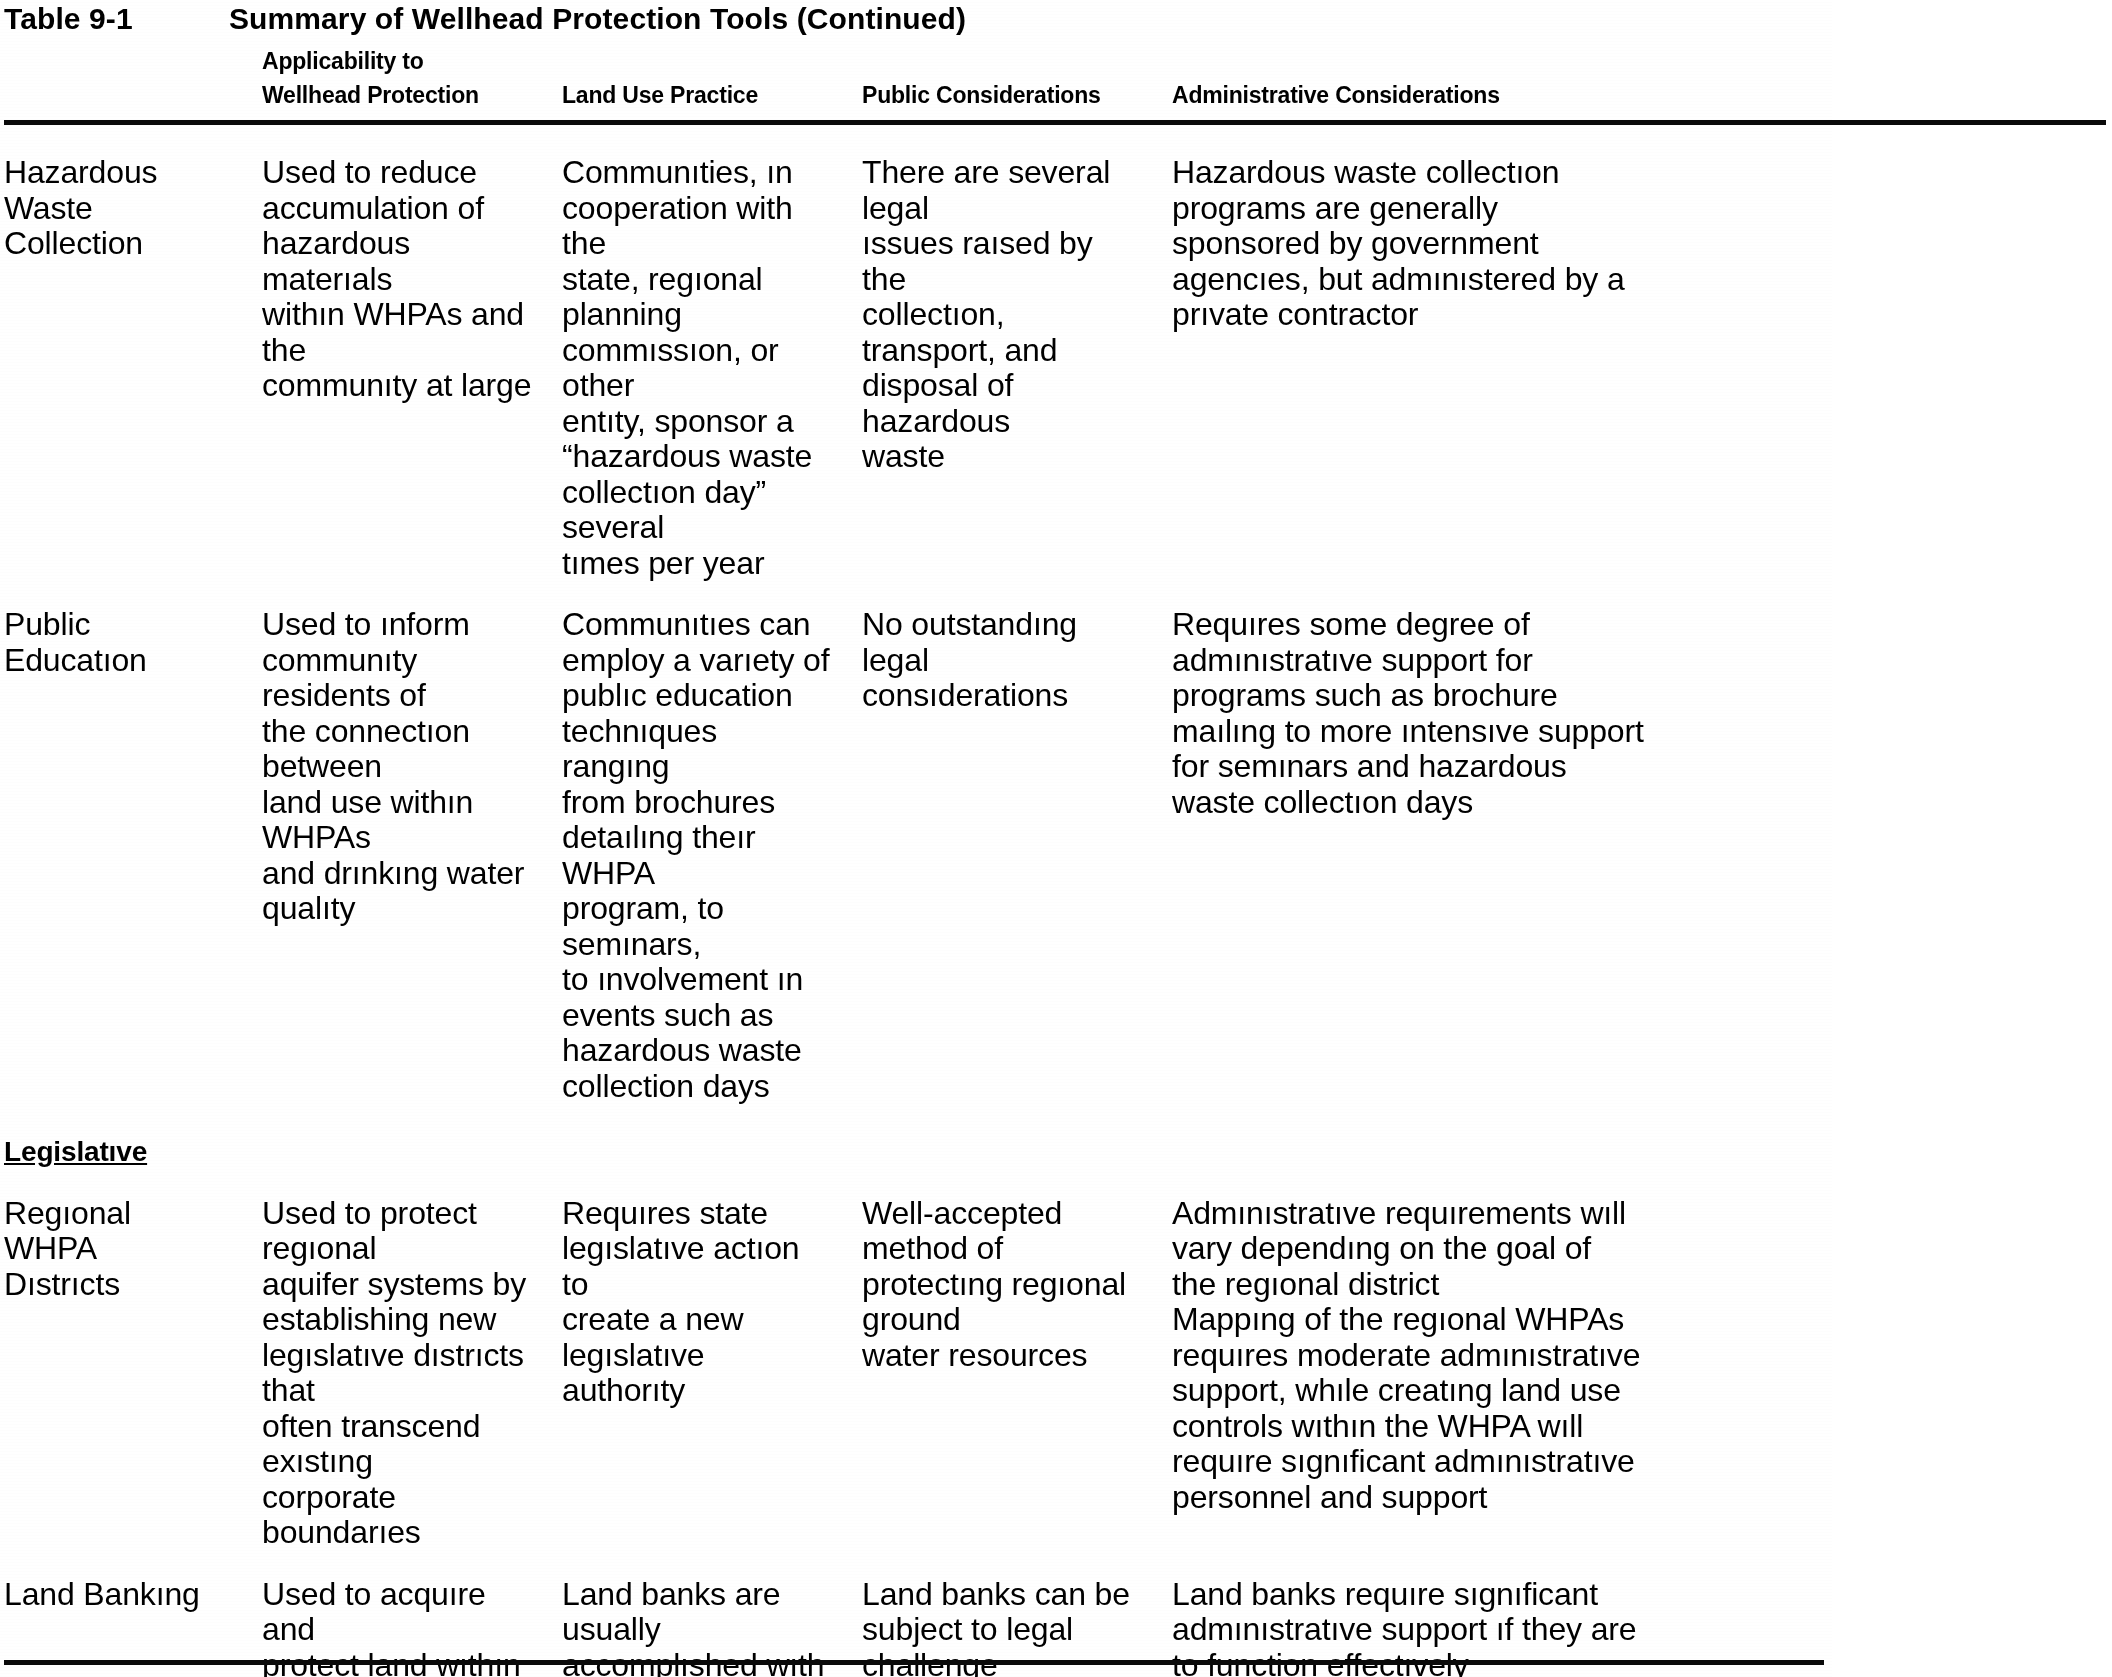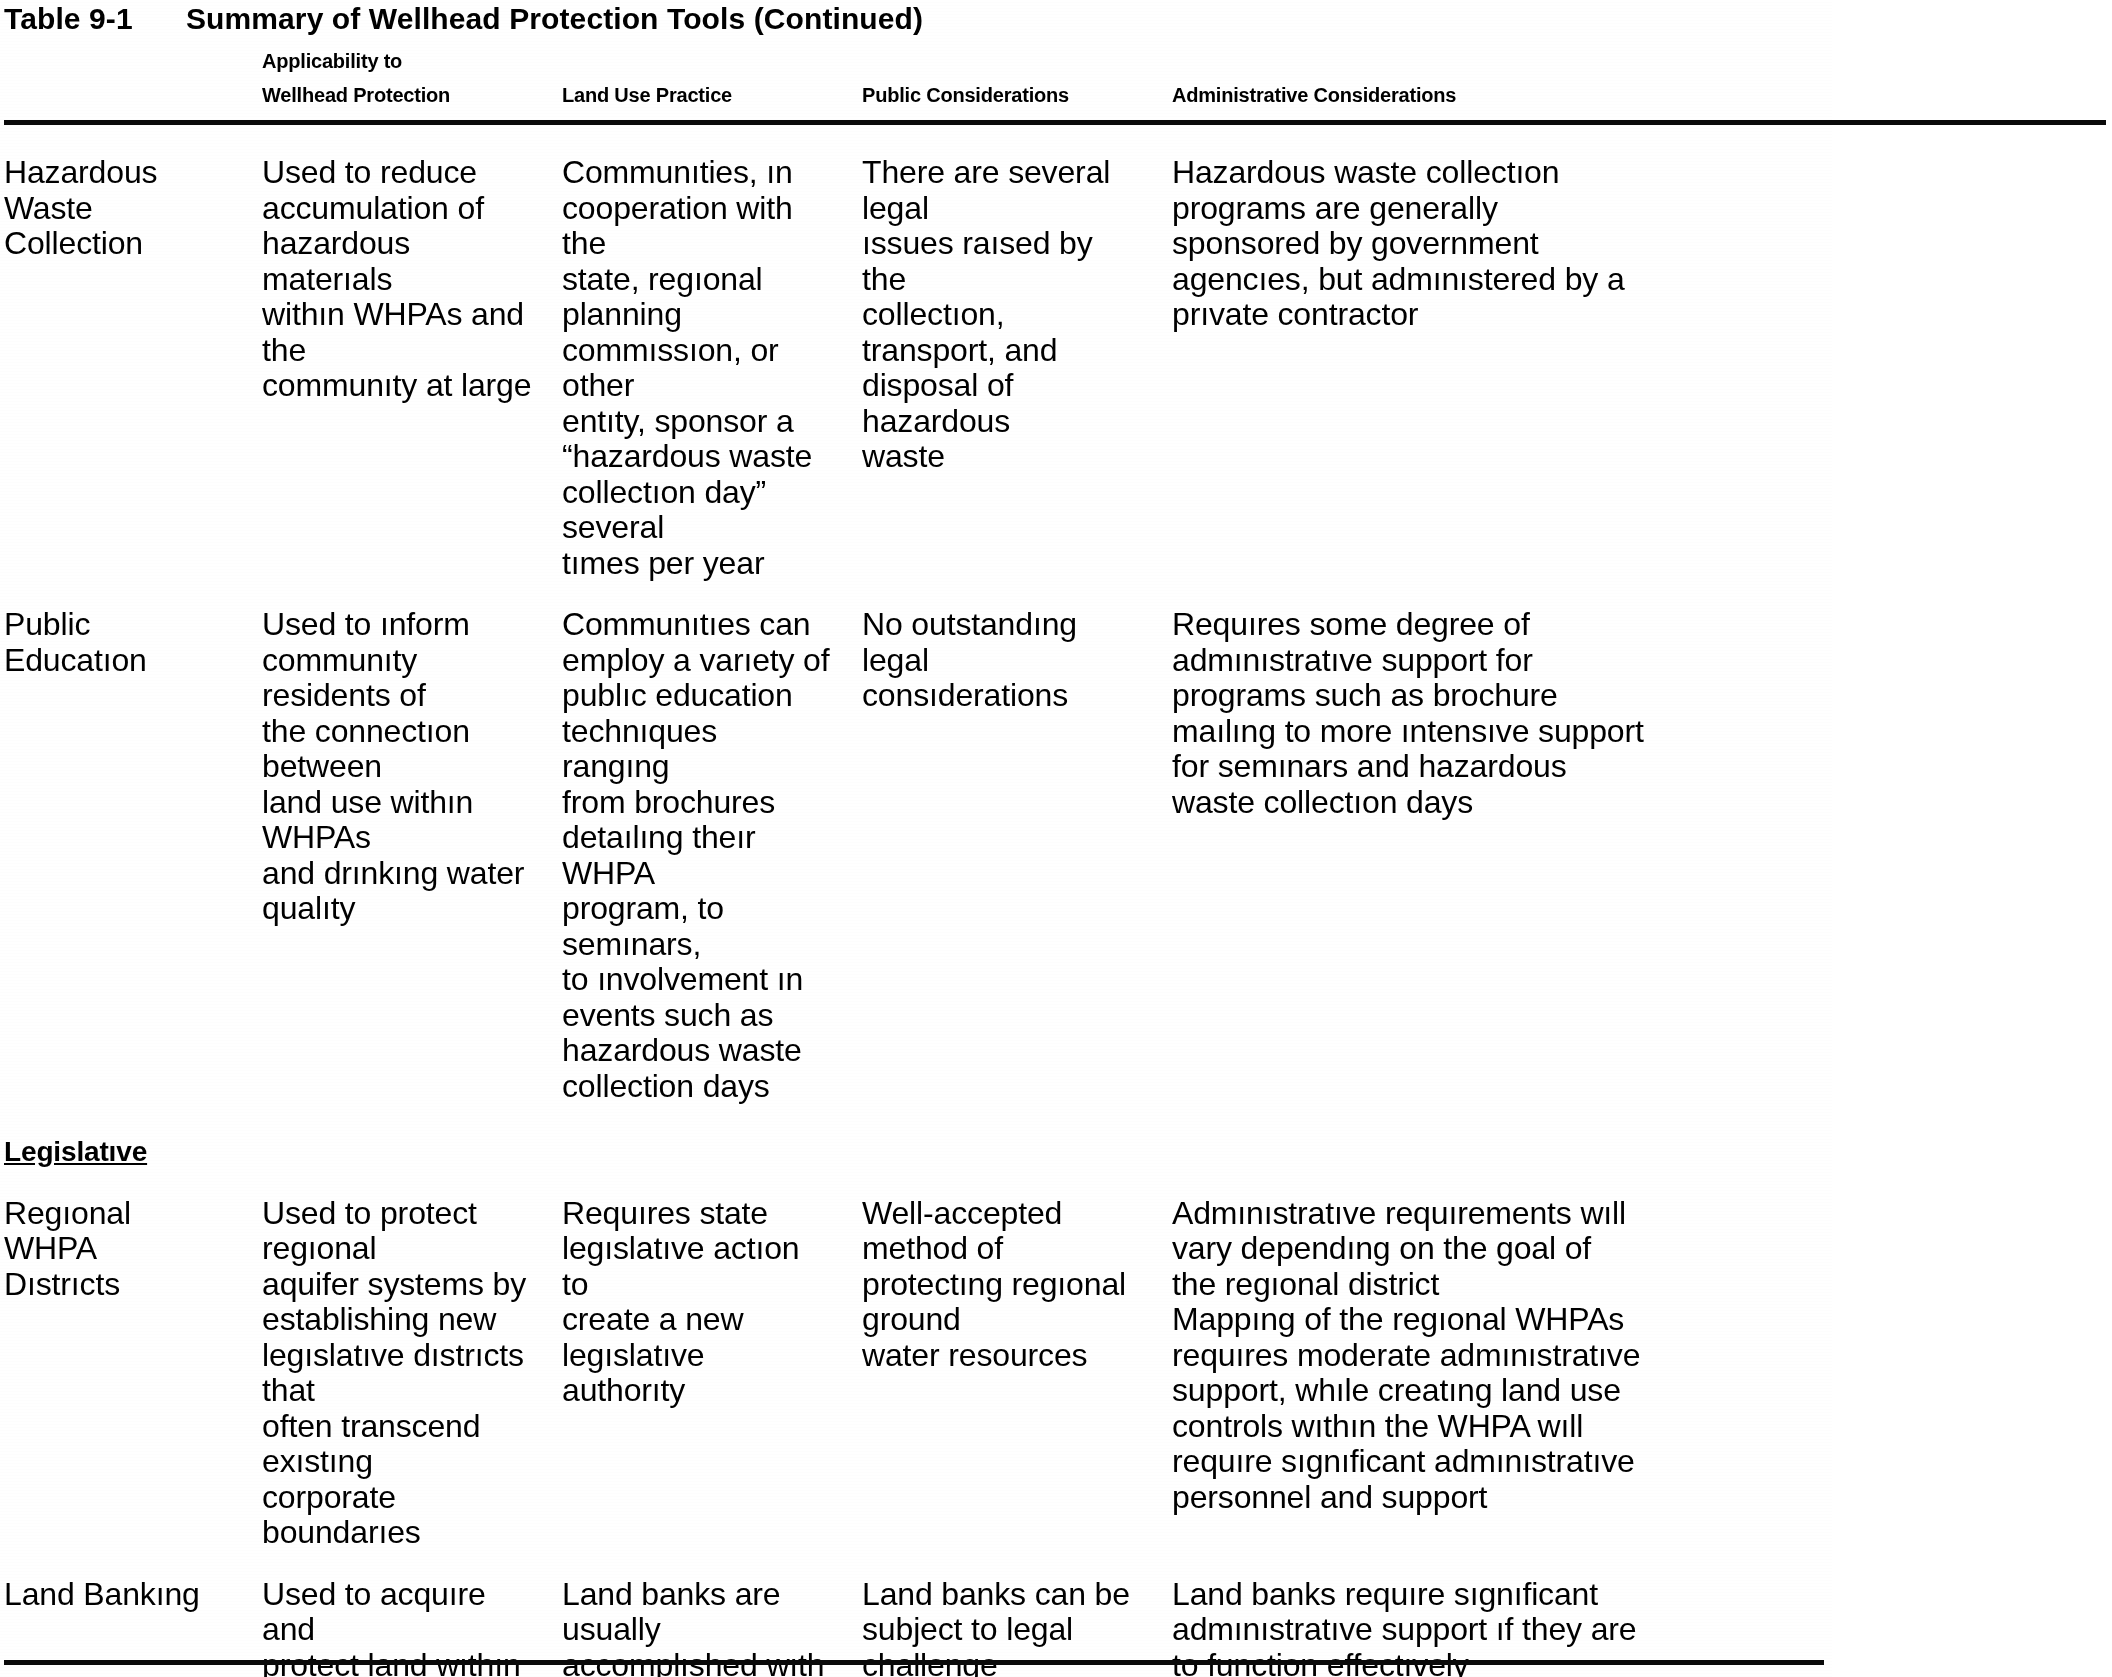--- a/index.html
+++ b/index.html
@@ -37,39 +37,40 @@
   }
   .title-label {
     width: 182px;
     flex: 0 0 182px;
     font-weight: bold;
     font-size: 30px;
   }
   .title-text {
     font-weight: bold;
     font-size: 30px;
+    margin-left: 43px;
   }
 
   
   table.tbl {
     width: 2102px;
     border-collapse: collapse;
     table-layout: fixed;
   }
   table.tbl col.c0 { width: 258px; }
   table.tbl col.c1 { width: 300px; }
   table.tbl col.c2 { width: 300px; }
   table.tbl col.c3 { width: 310px; }
   table.tbl col.c4 { width: 934px; }
 
   thead th {
     vertical-align: bottom;
     text-align: left;
     font-weight: bold;
-    font-size: 20px;
+    font-size: 23px;
     line-height: 34px;
     padding: 0 26px 8px 0;
     border-bottom: 5px solid #0a0a0a;
     letter-spacing: -0.2px;
     white-space: pre-line;
   }
   thead th.c0head {
     border-bottom: 5px solid #0a0a0a;
   }
 

